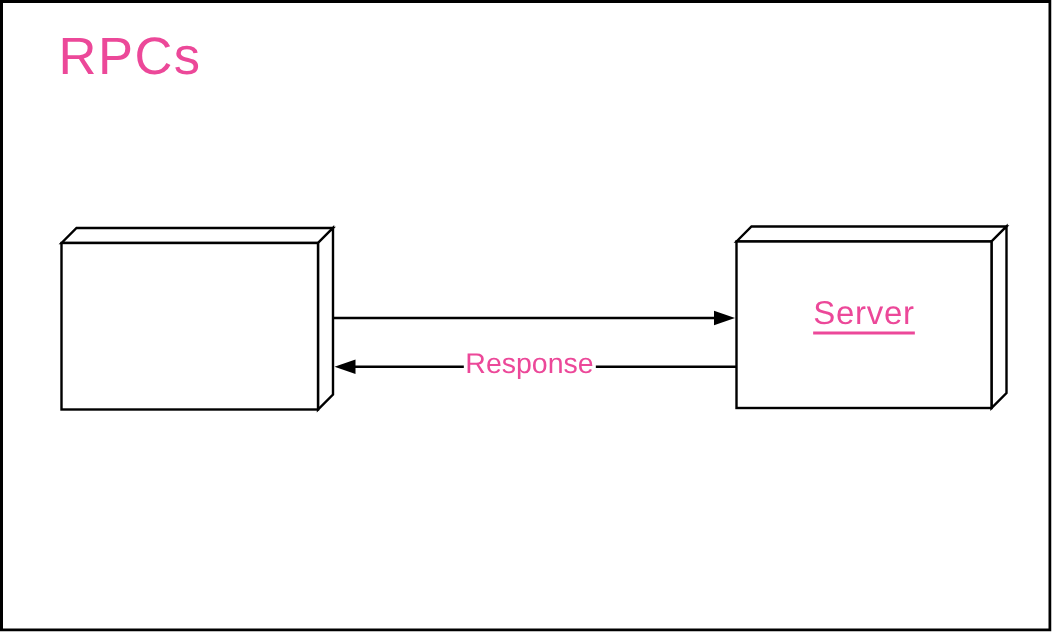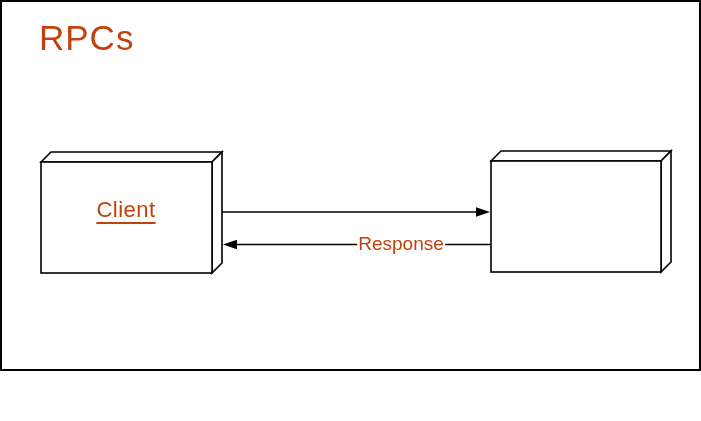--- a/index.html
+++ b/index.html
@@ -1,25 +1,25 @@
 <!DOCTYPE html>
 <html><head>
 <meta charset="utf-8">
 <style>
   * { margin: 0; padding: 0; box-sizing: border-box; }
   html, body { background: #ffffff; }
   .canvas {
     position: relative;
     width: 701px;
-    height: 371px;
+    height: 421px;
     background: #ffffff;
     border: 2px solid #000000;
     overflow: hidden;
     font-family: "Liberation Sans", sans-serif;
-    color: #c2410c;
+    color: #ec4899;
   }
   .title {
     position: absolute;
     left: 37px;
     top: 15px;
     font-size: 35px;
     font-weight: 400;
     letter-spacing: 1px;
     line-height: 1.2;
     white-space: nowrap;
@@ -61,21 +61,21 @@
   .edge-label {
     position: absolute;
     transform: translate(-50%, -50%);
     font-size: 19px;
     line-height: 1.1;
     white-space: nowrap;
     background: #ffffff;
     padding: 0 1px;
   }
   .edge-label.function-call { left: 351px; top: 210px; }
-  .edge-label.response { left: 351px; top: 242px; margin-left: 48px; }
+  .edge-label.response { left: 351px; top: 242px; }
 </style>
 </head>
 <body>
 
 <div class="canvas">
 
   <div class="title">RPCs</div>
 
   <svg class="layer" viewBox="0 0 701 421">
 
@@ -95,19 +95,19 @@
       <line class="edge-line" x1="220" y1="210" x2="476" y2="210"></line>
       <polygon class="arrow-head" points="488,210 474,205.2 474,214.8"></polygon>
     </g>
 
     <g>
       <line class="edge-line" x1="489" y1="242.5" x2="234" y2="242.5"></line>
       <polygon class="arrow-head" points="221,242.5 235,237.7 235,247.3"></polygon>
     </g>
   </svg>
 
-  <div class="node-label client">Client</div>
 
+  <div class="node-label server">Server</div>
 
 
   <div class="edge-label response">Response</div>
 
 </div>
 
 </body></html>

